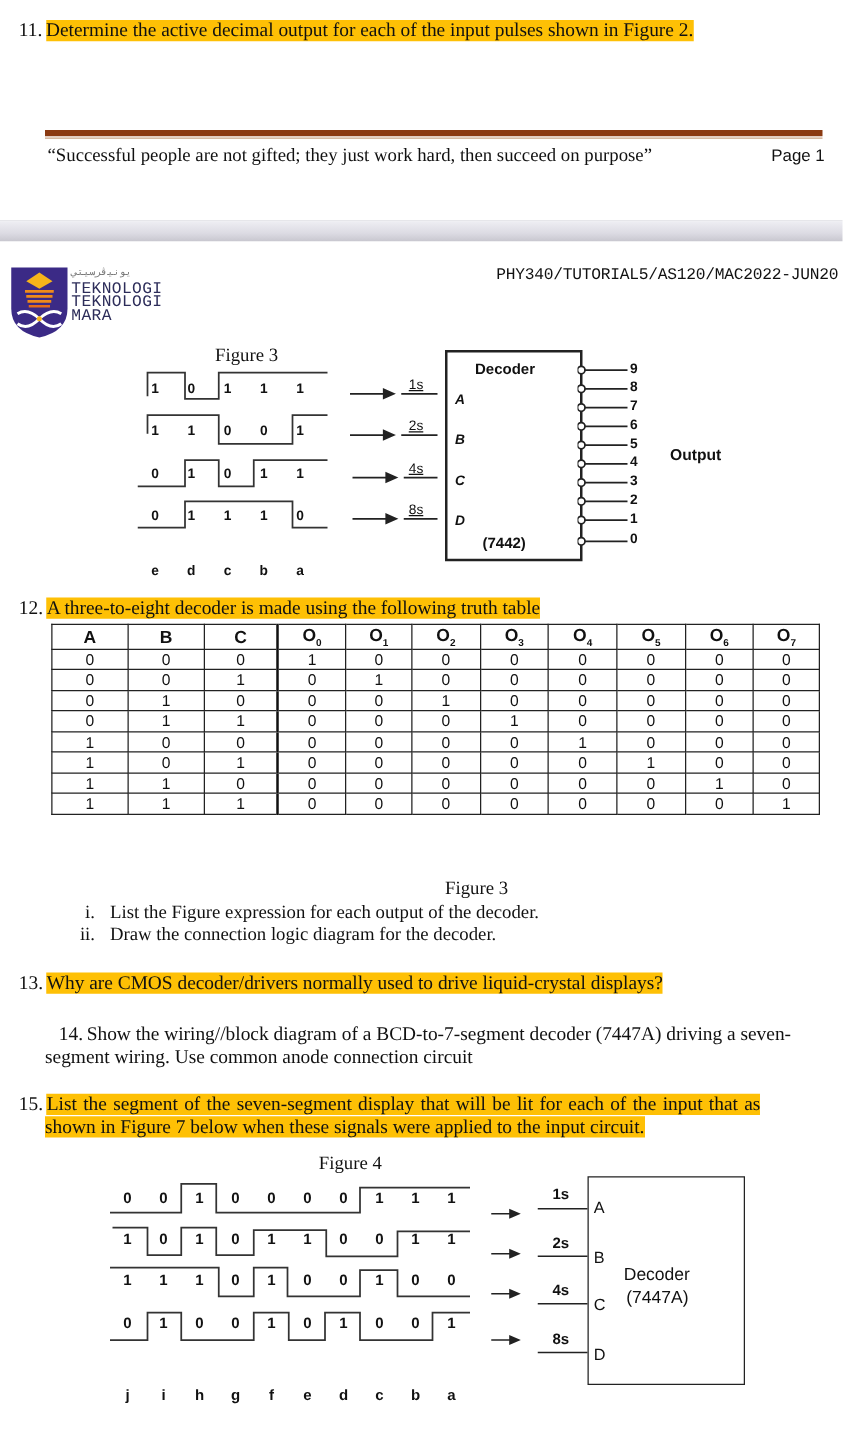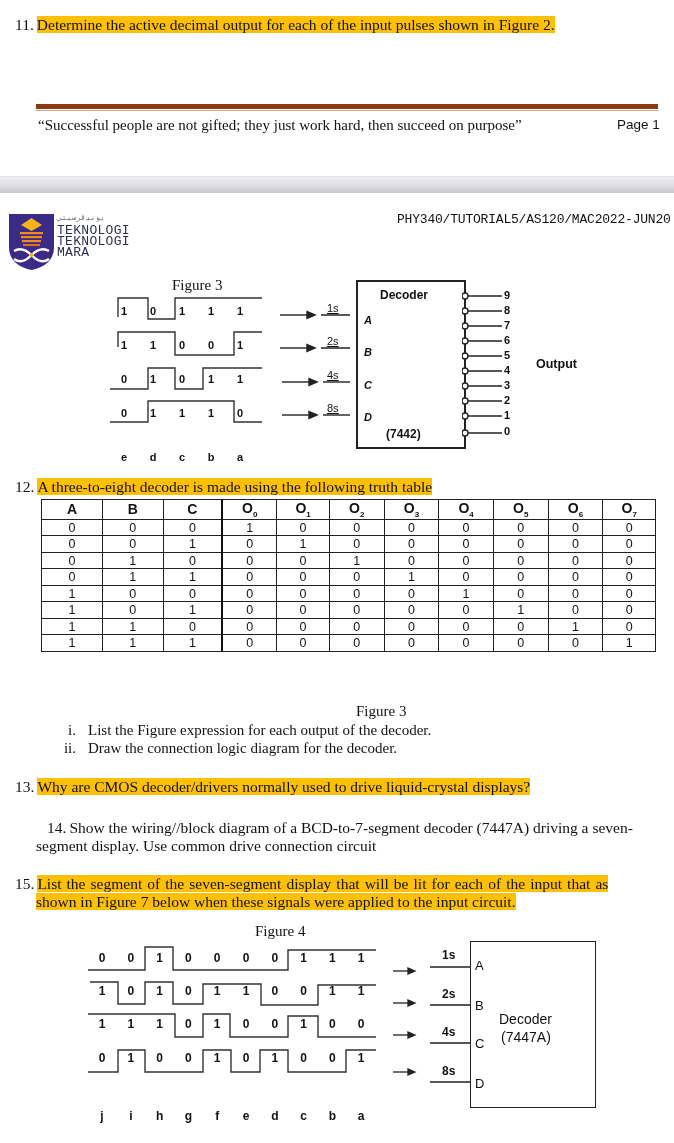--- a/index.html
+++ b/index.html
@@ -332,21 +332,21 @@
   <span class="r">ii.</span><span>Draw the connection logic diagram for the decoder.</span>
 </div>
 
 <div class="abs q" style="left:15px;top:777px;">
   <span class="num">13.</span><span class="hl">Why are CMOS decoder/drivers normally used to drive liquid-crystal displays?</span>
 </div>
 
 <div class="abs q" style="left:15px;top:818px;margin-left:32px;">
   <span class="num">14.</span><span>Show the wiring//block diagram of a BCD-to-7-segment decoder (7447A) driving a seven-</span>
 </div>
-<div class="abs q" style="left:36px;top:836px;">segment display. Use common drive connection circuit</div>
+<div class="abs q" style="left:36px;top:836px;">segment wiring. Use common anode connection circuit</div>
 
 <div class="abs q" style="left:15px;top:874px;word-spacing:1.2px;">
   <span class="num">15.</span><span class="hl">List the segment of the seven-segment display that will be lit for each of the input that as</span>
 </div>
 <div class="abs q" style="left:36px;top:892px;">
   <span class="hl">shown in Figure 7 below when these signals were applied to the input circuit.</span>
 </div>
 
 <div class="abs fig-caption" style="left:255px;top:923px;">Figure 4</div>
 

